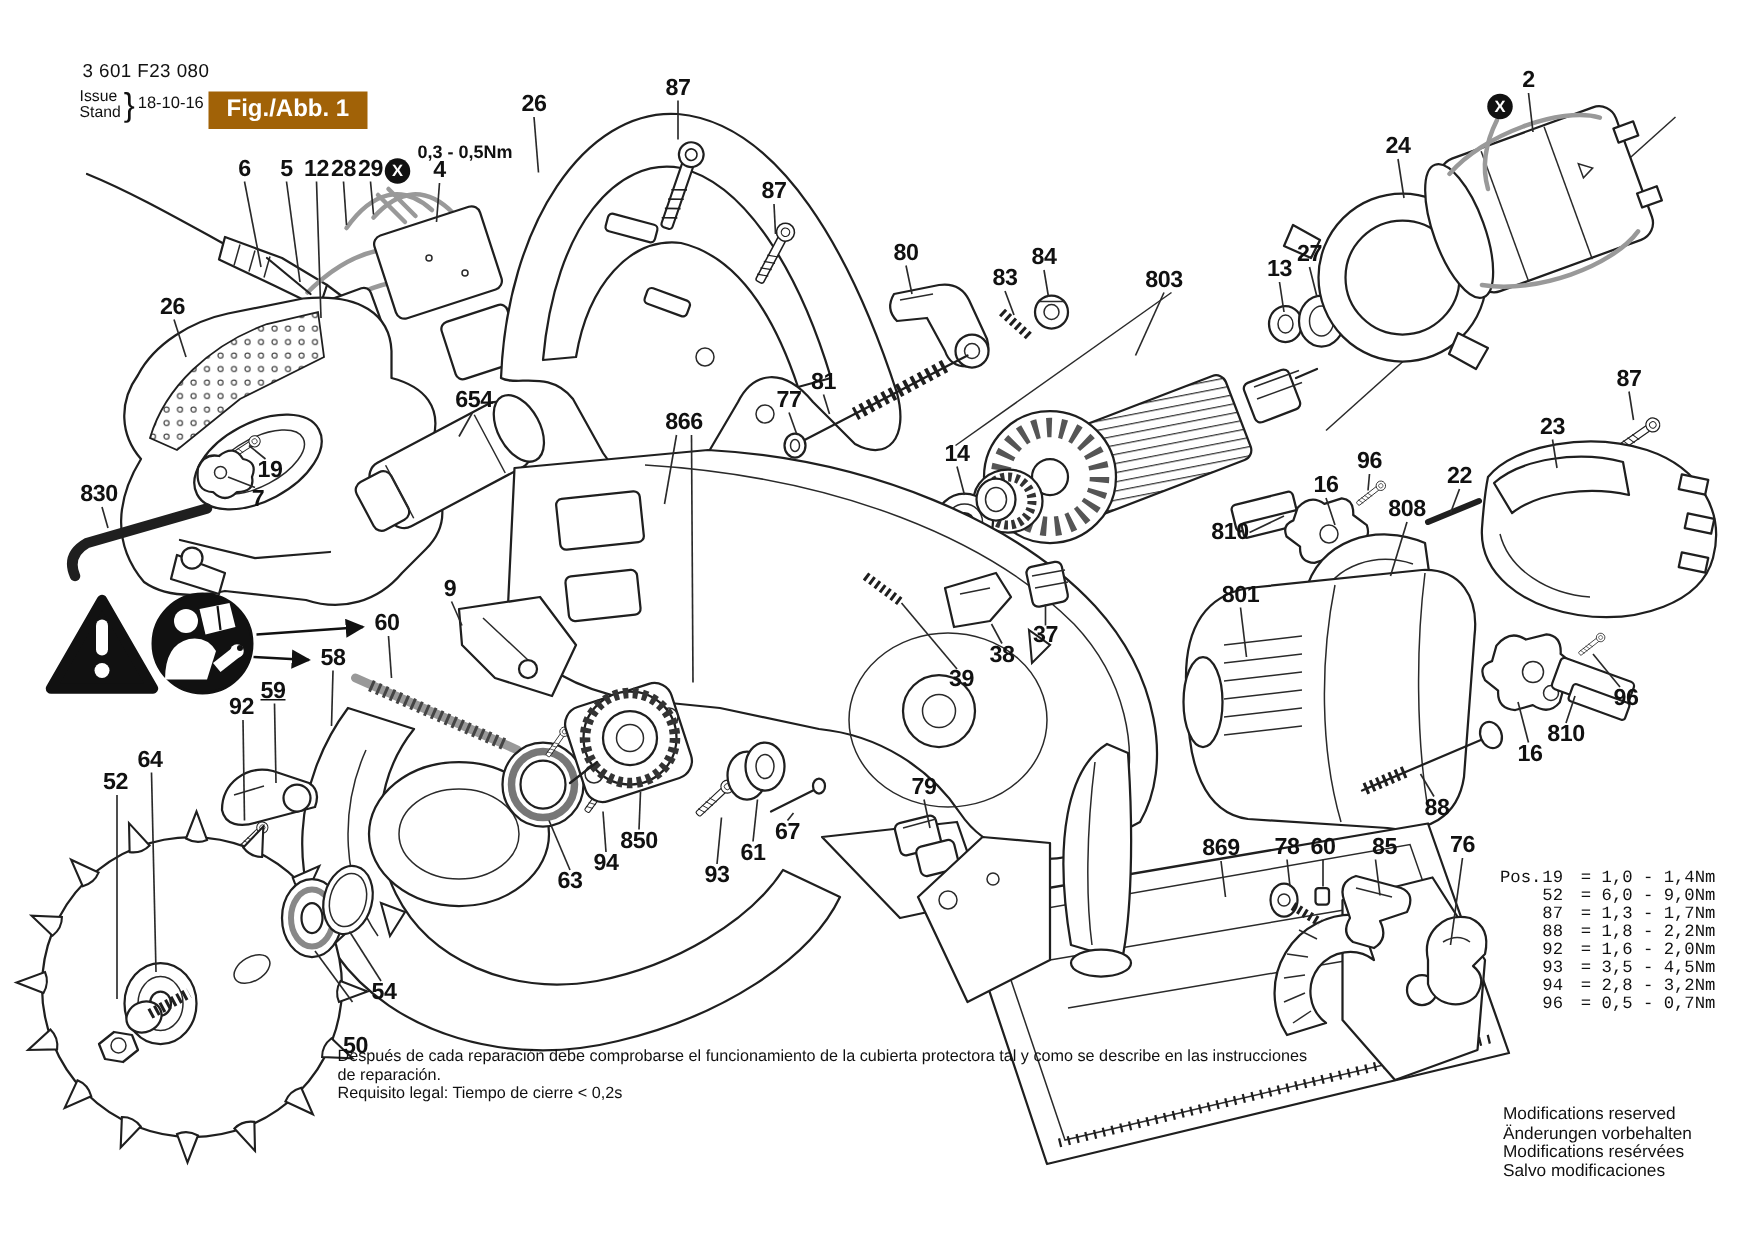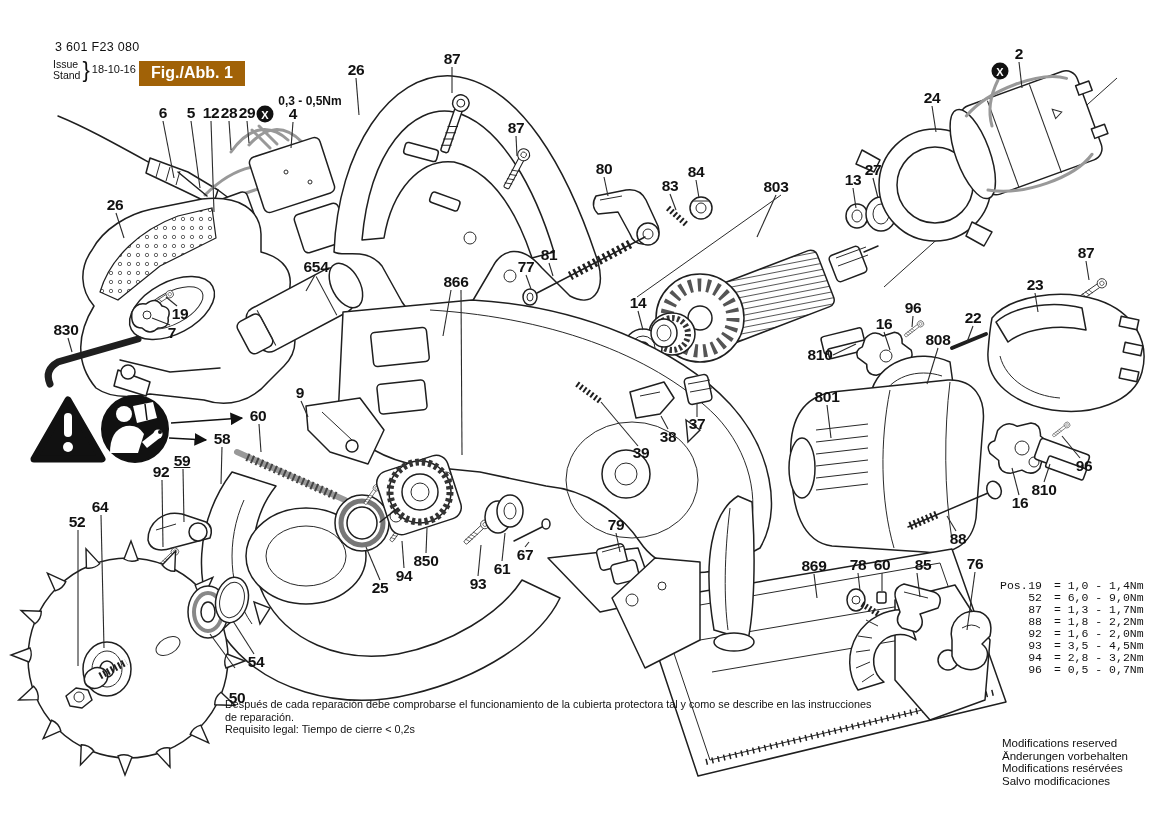--- a/index.html
+++ b/index.html
@@ -582,21 +582,21 @@
       <span class="callout" style="left: 300px; top: 393px;">9</span>
       <span class="callout" style="left: 258px; top: 416px;">60</span>
       <span class="callout" style="left: 222px; top: 439px;">58</span>
       <span class="callout" style="left: 182px; top: 461px; text-decoration: underline;">59</span>
       <span class="callout" style="left: 161px; top: 472px;">92</span>
       <span class="callout" style="left: 100px; top: 507px;">64</span>
       <span class="callout" style="left: 77px; top: 522px;">52</span>
       <span class="callout" style="left: 697px; top: 424px;">37</span>
       <span class="callout" style="left: 668px; top: 437px;">38</span>
       <span class="callout" style="left: 641px; top: 453px;">39</span>
-      <span class="callout" style="left: 380px; top: 588px;">25</span>
+      <span class="callout" style="left: 380px; top: 588px;">63</span>
       <span class="callout" style="left: 404px; top: 576px;">94</span>
       <span class="callout" style="left: 426px; top: 561px;">850</span>
       <span class="callout" style="left: 478px; top: 584px;">93</span>
       <span class="callout" style="left: 502px; top: 569px;">61</span>
       <span class="callout" style="left: 525px; top: 555px;">67</span>
       <span class="callout" style="left: 237px; top: 676px; margin-top: 22px;">50</span>
       <span class="callout" style="left: 256px; top: 662px;">54</span>
       <span class="callout" style="left: 616px; top: 525px;">79</span>
       <span class="callout" style="left: 814px; top: 566px;">869</span>
       <span class="callout" style="left: 858px; top: 565px;">78</span>

